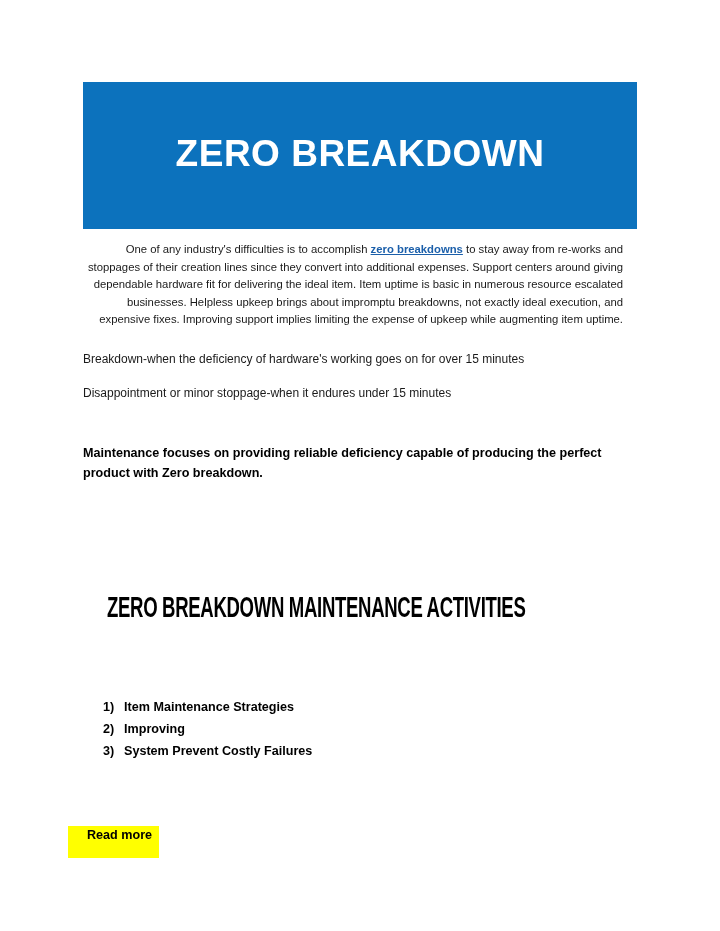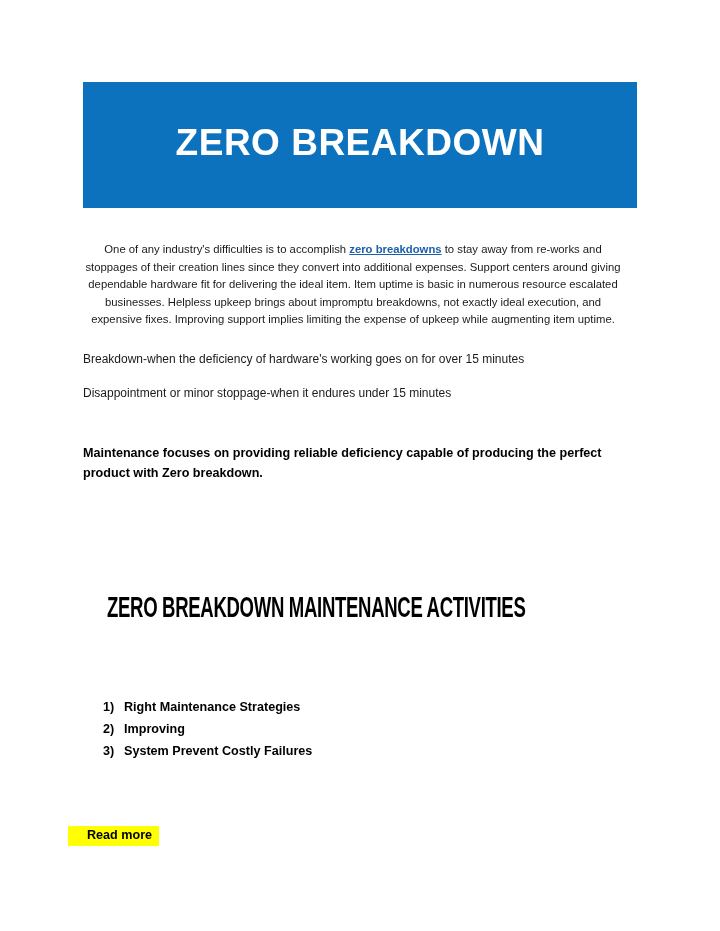--- a/index.html
+++ b/index.html
@@ -21,21 +21,21 @@
     inset: 0;
     background: #ffffff;
   }
 
   
   .title-banner {
     position: absolute;
     left: 83px;
     top: 82px;
     width: 554px;
-    height: 126px;
+    height: 147px;
     background: #0c72bd;
     display: flex;
     flex-direction: column;
     align-items: center;
     justify-content: center;
     box-sizing: border-box;
     padding-bottom: 4px;
   }
   .title-banner .banner-line {
     color: #ffffff;
@@ -53,21 +53,21 @@
     left: 83px;
     top: 241px;
     width: 540px;
   }
 
   p.body-para {
     margin: 0;
     font-size: 11.3px;
     line-height: 17.6px;
     color: #1a1a1a;
-    text-align: center;
+    text-align: right;
   }
 
   .link-inline {
     color: #1b5faa;
     font-weight: bold;
     text-decoration: underline;
     cursor: pointer;
   }
 
   .spacer-22 { height: 22px; }
@@ -123,21 +123,21 @@
     display: inline-block;
     width: 21px;
   }
 
   
   .read-more {
     position: absolute;
     left: 68px;
     top: 826px;
     background: #ffff00;
-    padding: 1px 7px 2px 19px;
+    padding: 1px 7px 14px 19px;
     font-size: 12.6px;
     font-weight: bold;
     color: #000000;
     line-height: 17px;
     display: inline-block;
     cursor: pointer;
   }
 </style>
 </head>
 <body>
@@ -162,21 +162,21 @@
 
     <div style="height:41px"></div>
 
     <p class="bold-statement">Maintenance focuses on providing reliable deficiency capable of producing the perfect product with Zero breakdown.</p>
   </div>
 
   <div class="activities-heading">ZERO BREAKDOWN MAINTENANCE ACTIVITIES</div>
 
   <ul class="activity-list">
     <li>
-      <span class="num">1)</span><span>Right Maintenance Strategies</span>
+      <span class="num">1)</span><span>Item Maintenance Strategies</span>
     </li>
     <li>
       <span class="num">2)</span><span>Improving</span>
     </li>
     <li>
       <span class="num">3)</span><span>System Prevent Costly Failures</span>
     </li>
   </ul>
 
   <div class="read-more">Read more</div>

